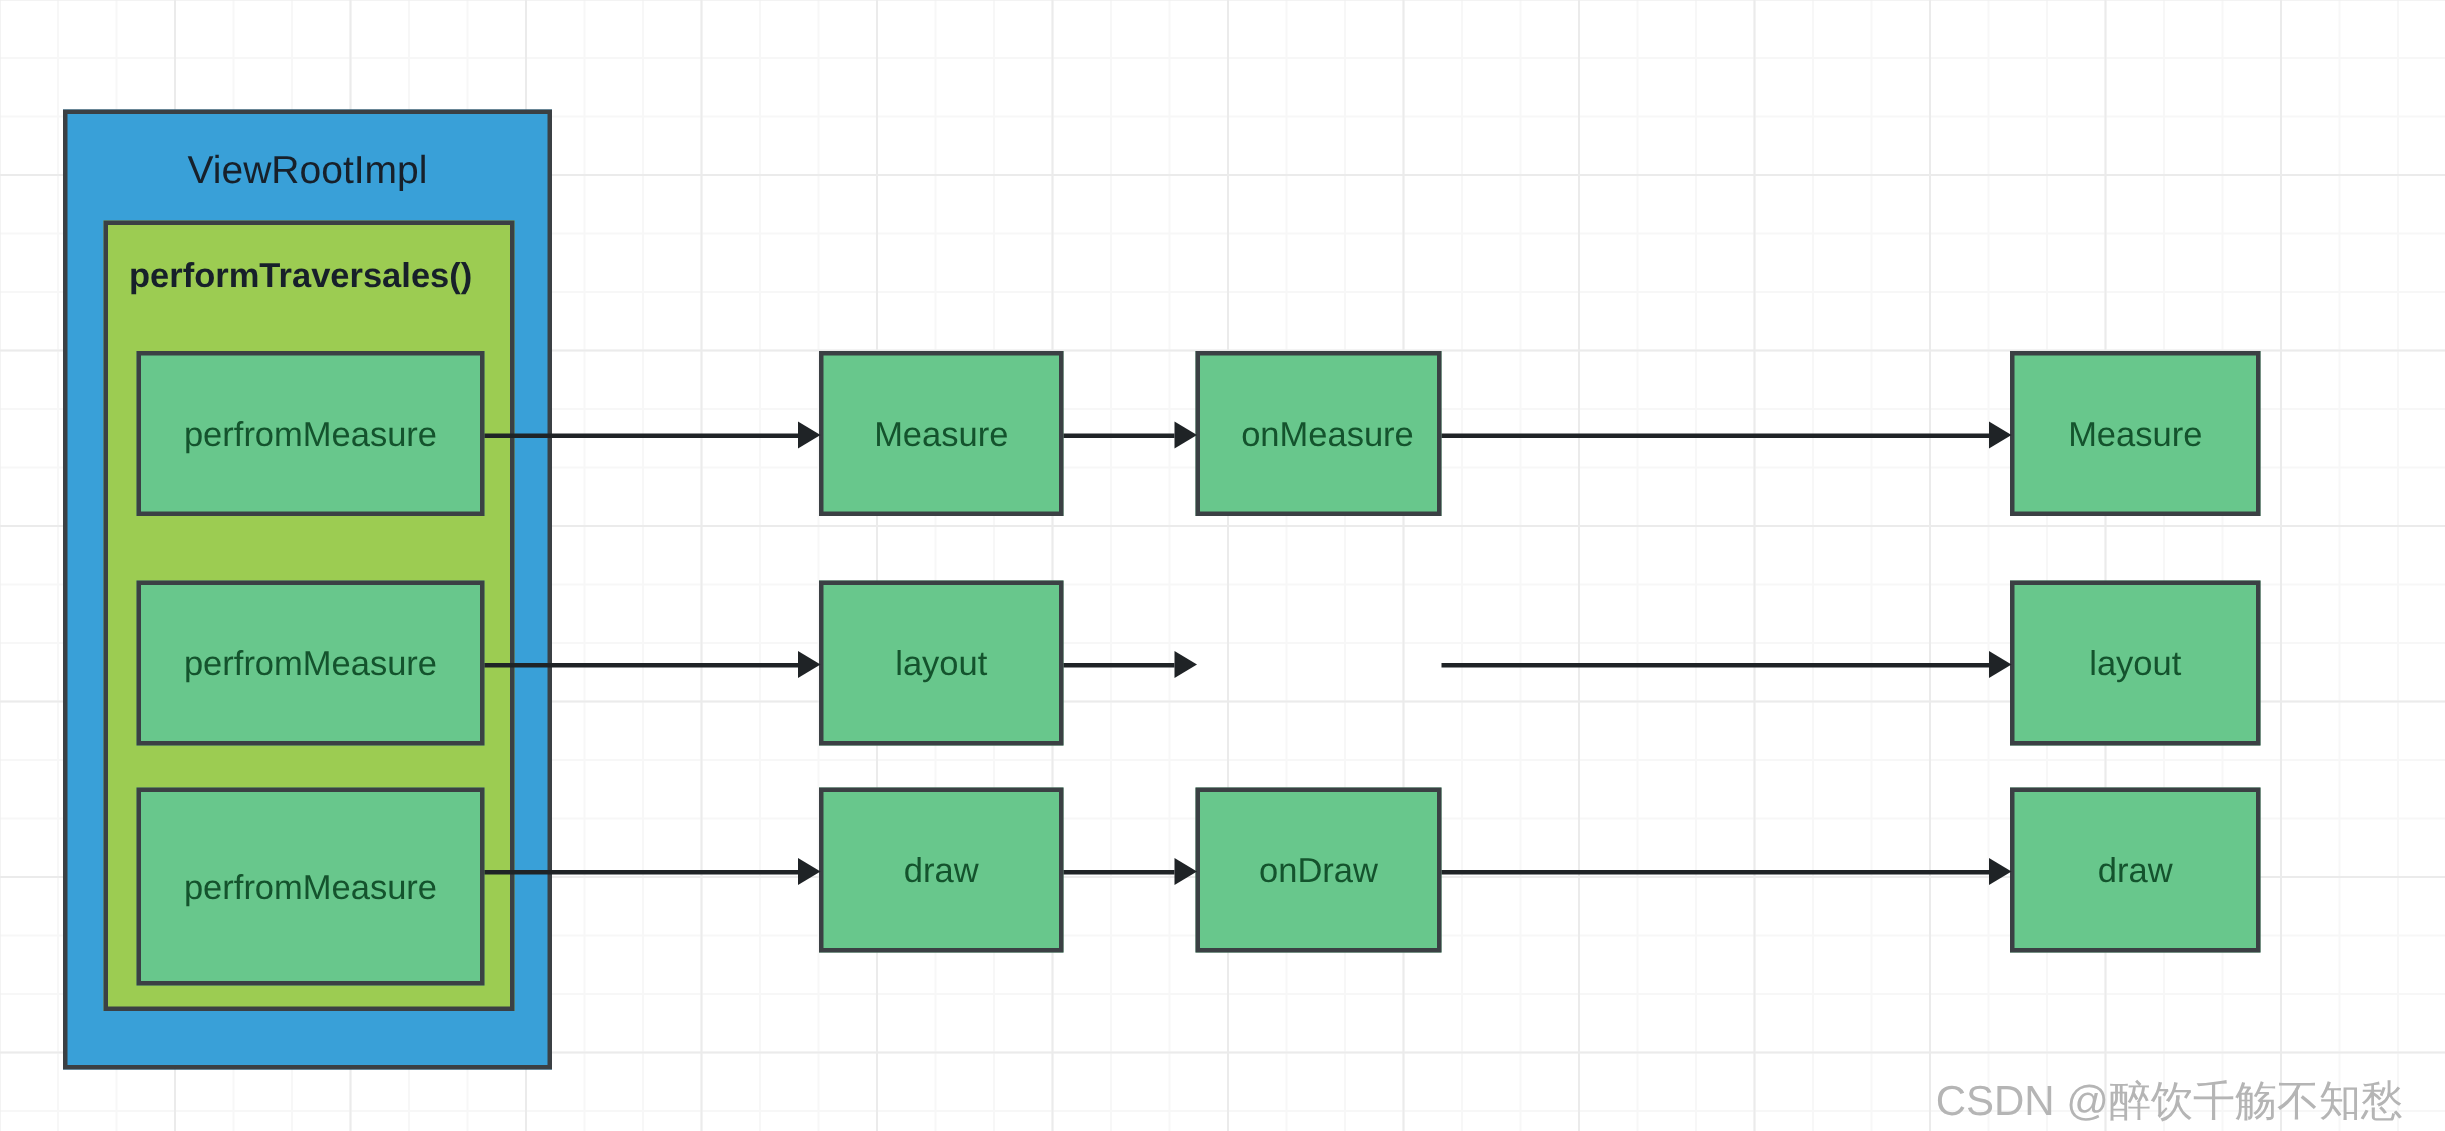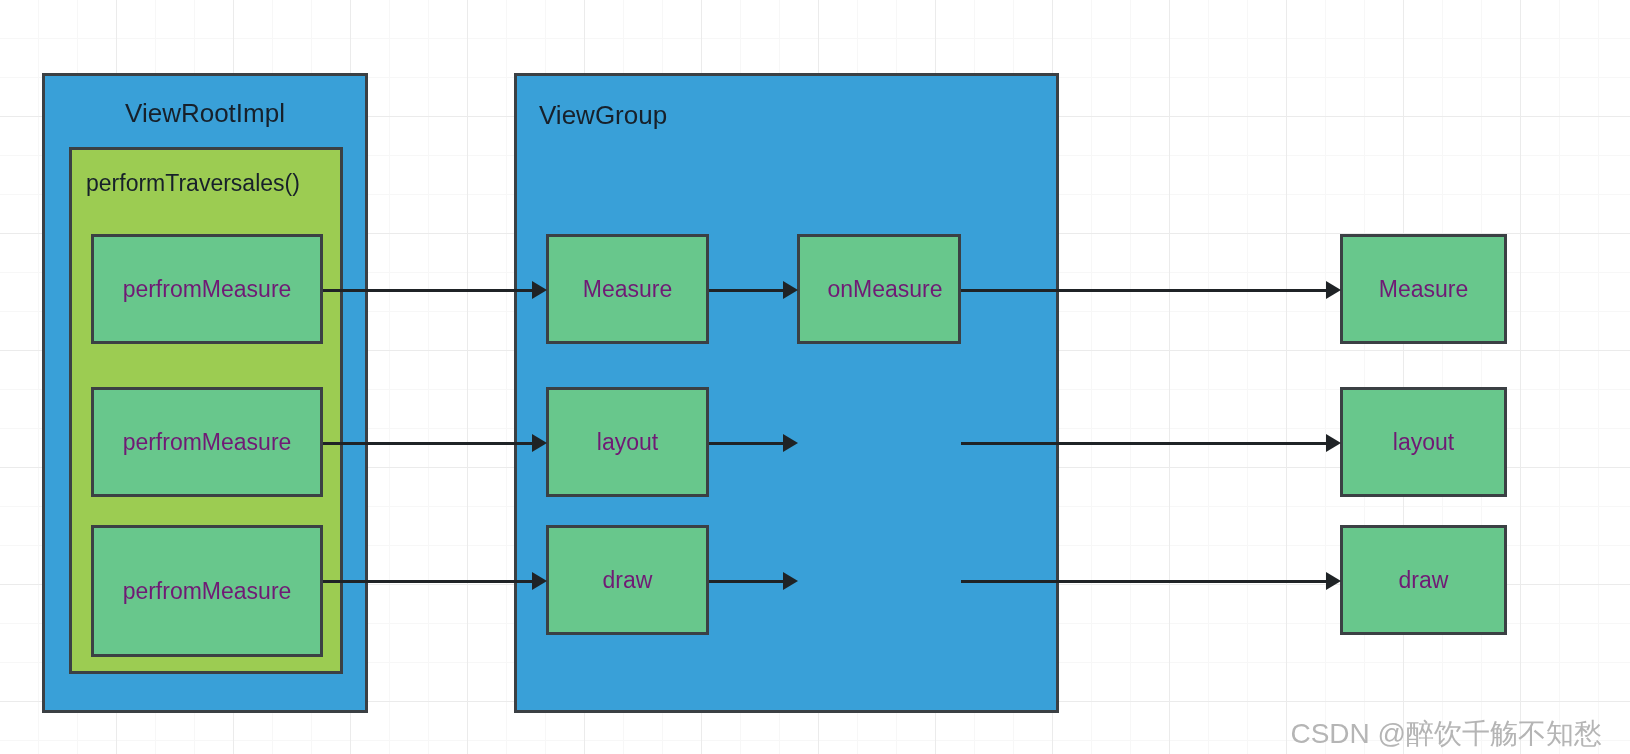--- a/index.html
+++ b/index.html
@@ -60,32 +60,33 @@
     box-sizing: border-box;
   }
   .group-label {
     position: absolute;
     left: 14px;
     top: 22px;
     color: #17202a;
     font-size: 23px;
     line-height: 1;
     white-space: nowrap;
+    font-weight: bold;
   }
 
   
   .node {
     position: absolute;
     background: #68C78C;
     border: 3px solid #3b4044;
     box-sizing: border-box;
     display: flex;
     align-items: center;
     justify-content: center;
-    color: #701a75;
+    color: #14532d;
     font-size: 23px;
     line-height: 1.15;
     text-align: left;
   }
 
   
   .arrow-line {
     position: absolute;
     height: 0;
     border-top: 3px solid #1f2326;
@@ -120,29 +121,27 @@
   </div>
 
   <div class="group-box" style="left:69px; top:147px; width:274px; height:527px;">
     <div class="group-label">performTraversales()</div>
   </div>
 
   <div class="node" style="left:91px; top:234px; width:232px; height:110px;">perfromMeasure</div>
   <div class="node" style="left:91px; top:387px; width:232px; height:110px;">perfromMeasure</div>
   <div class="node" style="left:91px; top:525px; width:232px; height:132px;">perfromMeasure</div>
 
-  <div class="lane" style="left:514px; top:73px; width:545px; height:640px;">
-    <div class="lane-title left-align" style="top:26px;">ViewGroup</div>
-  </div>
 
   <div class="node" style="left:546px; top:234px; width:163px; height:110px;">Measure</div>
   <div class="node" style="left:546px; top:387px; width:163px; height:110px;">layout</div>
   <div class="node" style="left:546px; top:525px; width:163px; height:110px;">draw</div>
 
   <div class="node" style="left:797px; top:234px; width:164px; height:110px;padding-left:12px;">onMeasure</div>
+  <div class="node" style="left:797px; top:525px; width:164px; height:110px;">onDraw</div>
 
 
   <div class="node" style="left:1340px; top:234px; width:167px; height:110px;">Measure</div>
   <div class="node" style="left:1340px; top:387px; width:167px; height:110px;">layout</div>
   <div class="node" style="left:1340px; top:525px; width:167px; height:110px;">draw</div>
 
   <div class="arrow-line" style="left:323px; top:289px; width:209px;"></div>
   <div class="arrow-head" style="left:532px; top:281px;"></div>
 
   <div class="arrow-line" style="left:709px; top:289px; width:74px;"></div>

